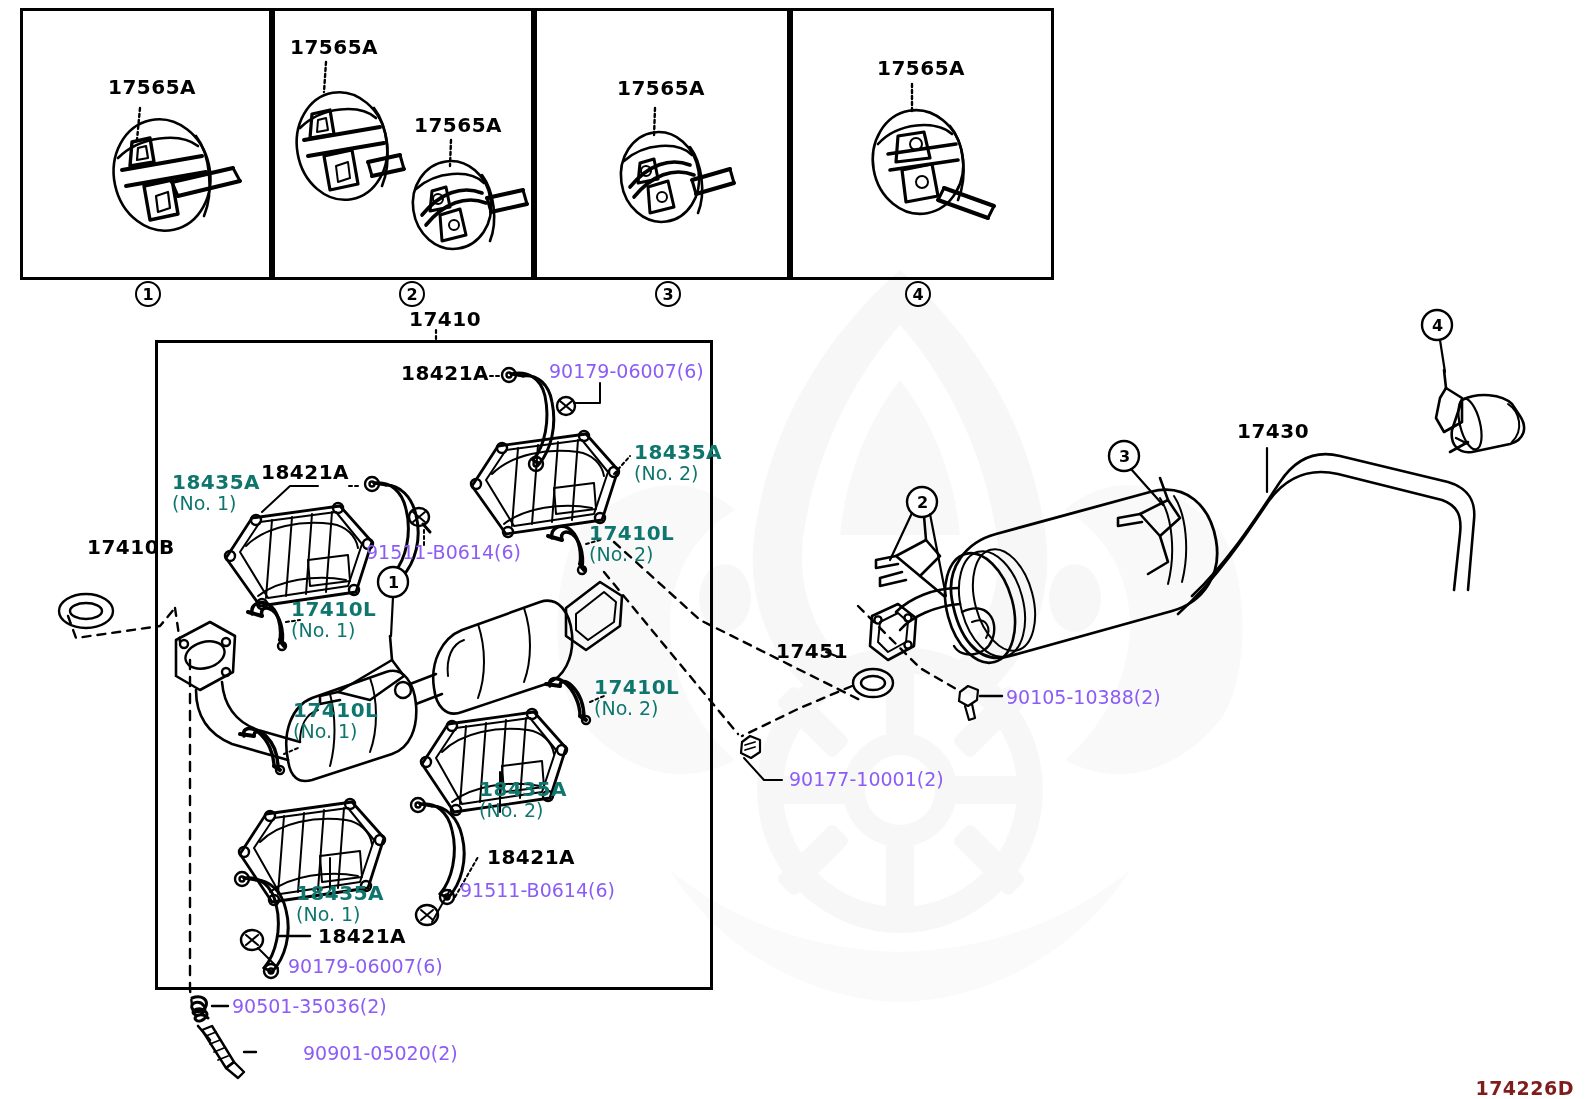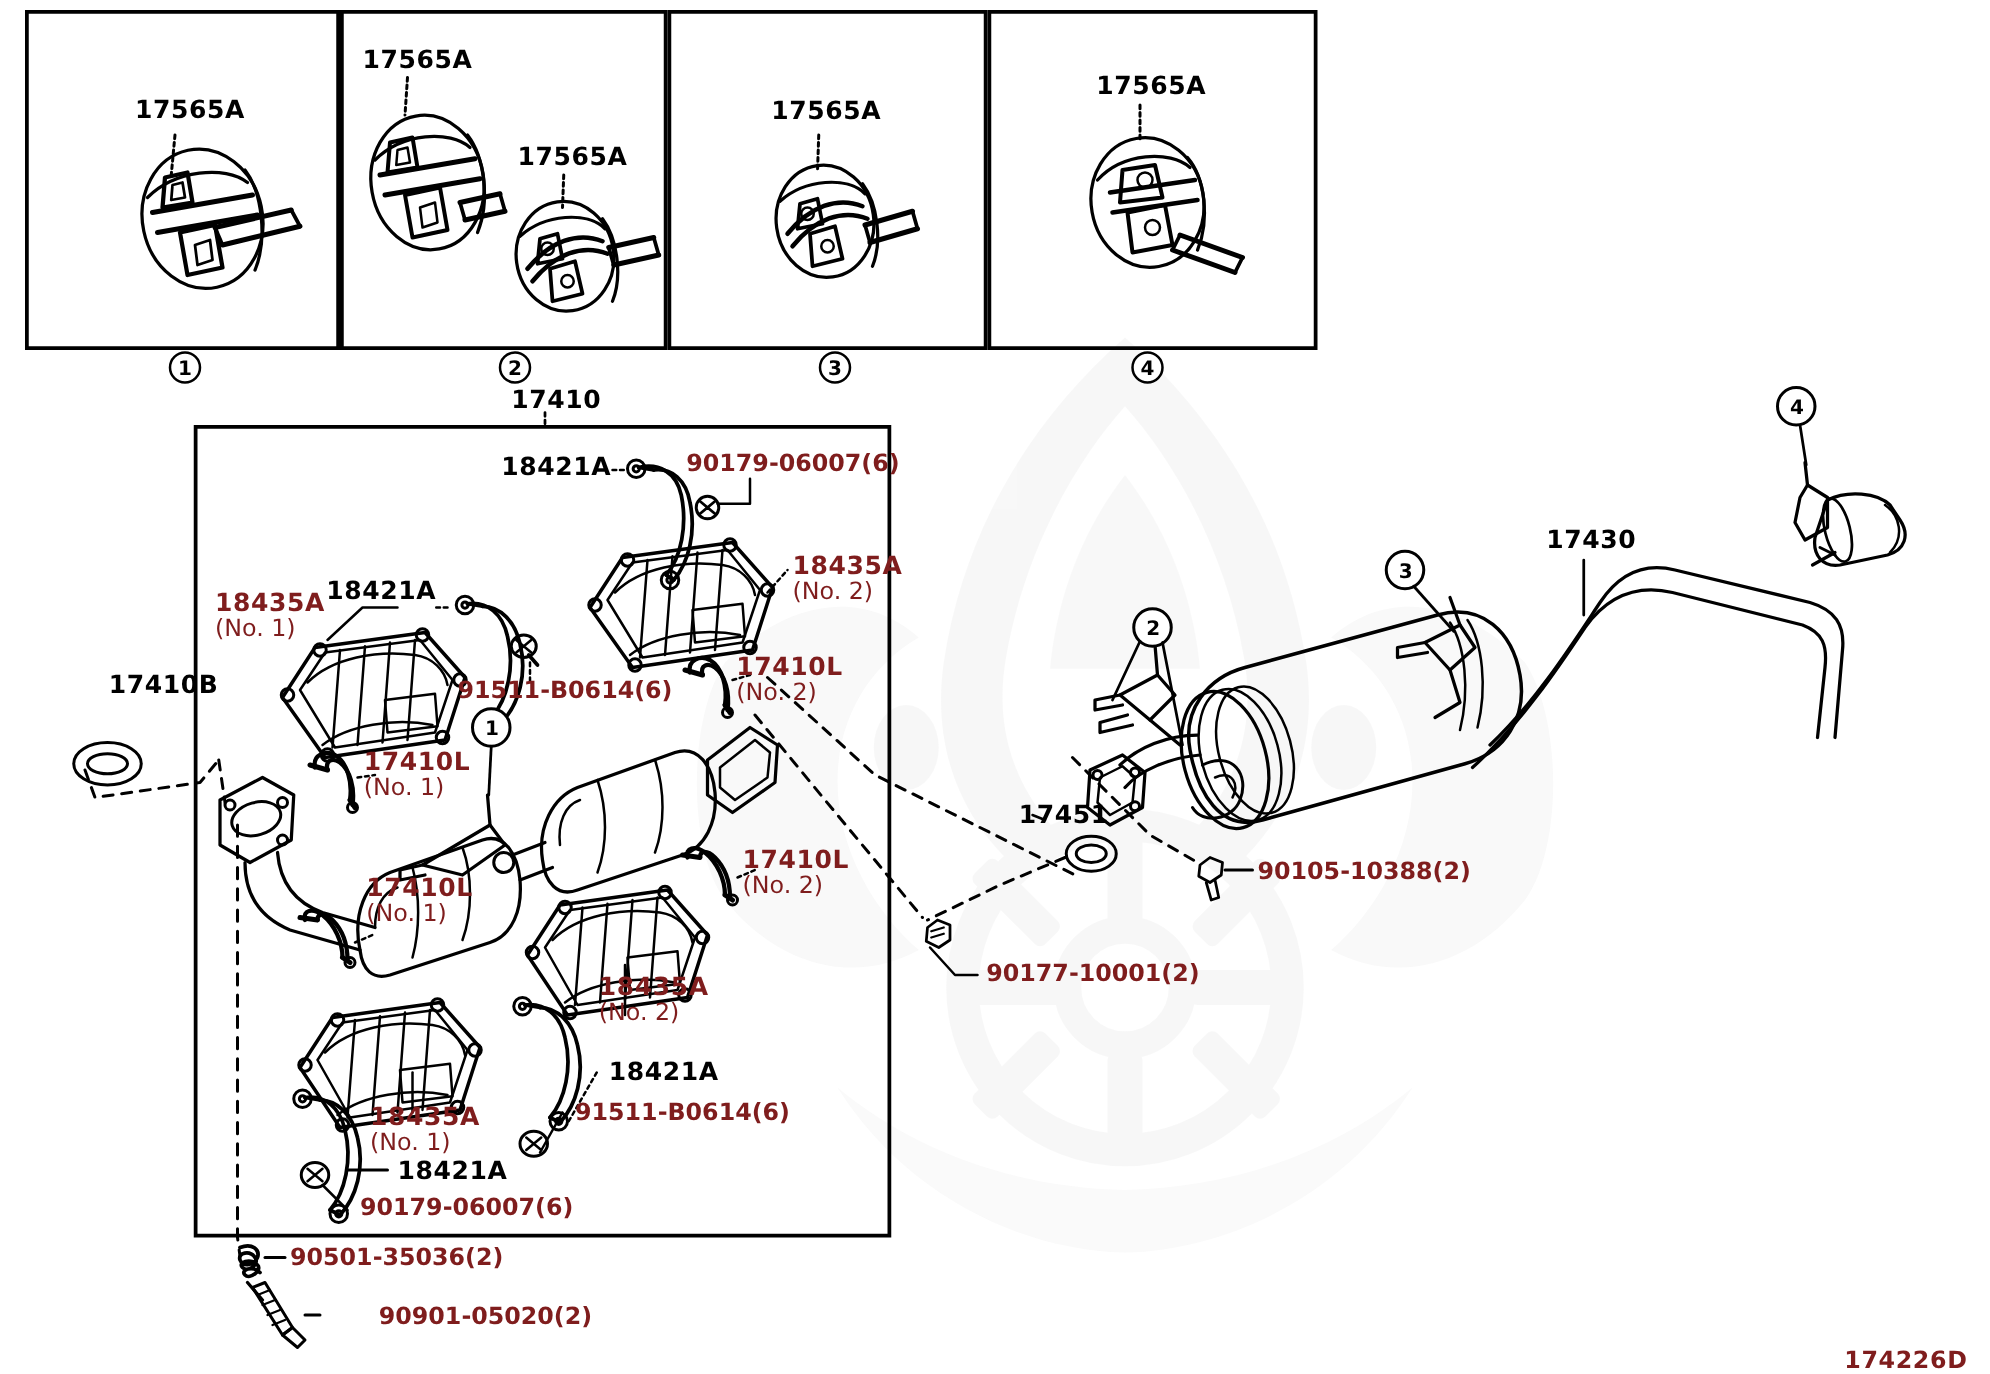--- a/index.html
+++ b/index.html
@@ -10,23 +10,23 @@
   #stage{position:absolute;left:0;top:0;width:1592px;height:1099px;}
 
   
   .wm{position:absolute;left:520px;top:230px;width:760px;height:790px;
       opacity:.055;pointer-events:none;}
 
   
   .lbl{position:absolute;white-space:nowrap;color:#000;
        font-family:"DejaVu Sans","Liberation Sans",sans-serif;
        font-weight:bold;font-size:20px;letter-spacing:.5px;line-height:1.12;}
-  .code{position:absolute;white-space:nowrap;font-weight:bold;font-size:19px;
-        font-family:"DejaVu Sans","Liberation Sans",sans-serif;color:#7f1d1d;}
-  .two{position:absolute;white-space:nowrap;color:#7f1d1d;
+  .code{position:absolute;white-space:nowrap;font-weight:normal;font-size:19px;
+        font-family:"DejaVu Sans","Liberation Sans",sans-serif;color:#8b5cf6;}
+  .two{position:absolute;white-space:nowrap;color:#0f766e;
        font-family:"DejaVu Sans","Liberation Sans",sans-serif;}
   .two b{display:block;font-weight:bold;font-size:20px;letter-spacing:.5px;}
   .two i{display:block;font-style:normal;font-weight:normal;font-size:19px;
          margin-top:-2px;}
 
   .diagcode{position:absolute;right:18px;bottom:0;font-weight:bold;
             font-size:19px;color:#7f1d1d;letter-spacing:.5px;text-align:center;}
 
   
   .panel{position:absolute;border:3px solid #000;box-sizing:border-box;background:transparent;}
@@ -587,21 +587,21 @@
 
   <div class="lbl" style="left:487px;top:846px;">18421A</div>
   <div class="code" style="left:460px;top:879px;">91511-B0614(6)</div>
 
   <div class="lbl" style="left:318px;top:925px;">18421A</div>
   <div class="code" style="left:288px;top:955px;">90179-06007(6)</div>
 
   <div class="code" style="left:232px;top:995px;">90501-35036(2)</div>
   <div class="code" style="left:258px;top:1042px;margin-left:45px;">90901-05020(2)</div>
 
-  <div class="lbl" style="left:815px;top:640px;">17451</div>
+  <div class="lbl" style="left:776px;top:640px;">17451</div>
   <div class="code" style="left:789px;top:768px;">90177-10001(2)</div>
   <div class="code" style="left:1006px;top:686px;">90105-10388(2)</div>
 
   <div class="lbl" style="left:1237px;top:420px;">17430</div>
 
   <div class="diagcode">174226D</div>
 
 </div>
 
 </body></html>

